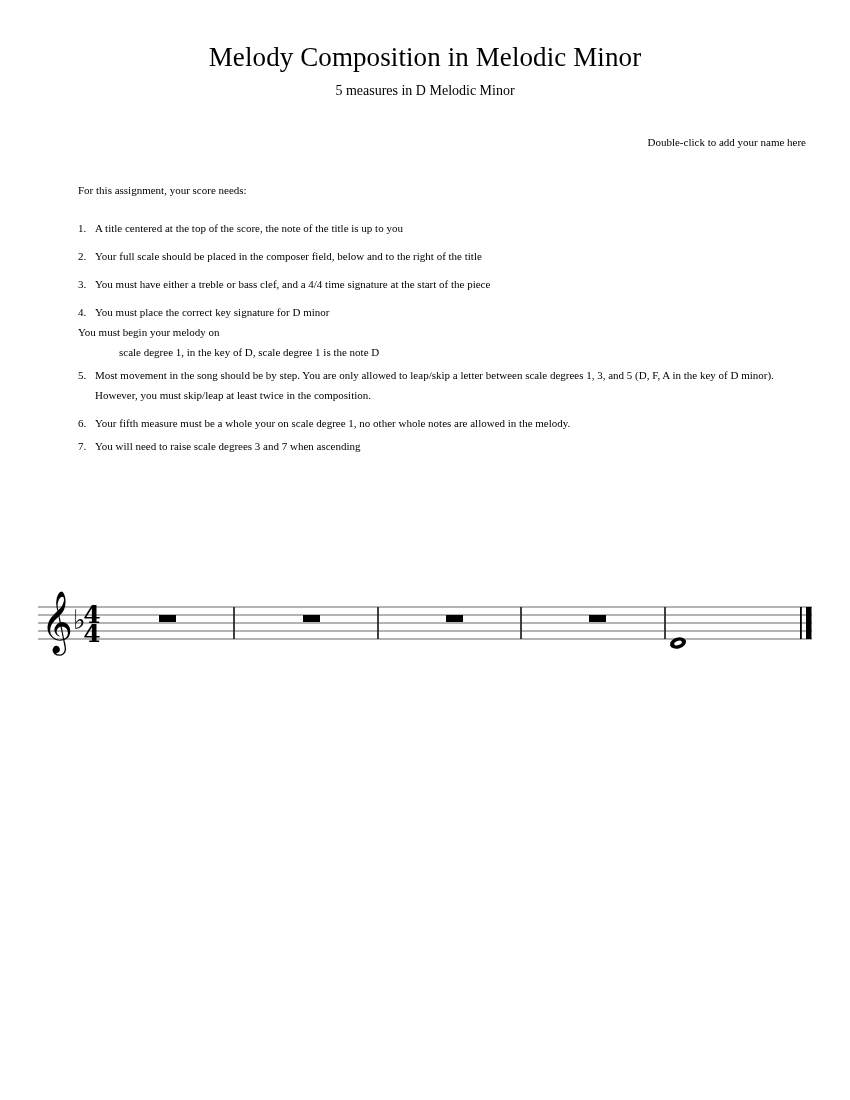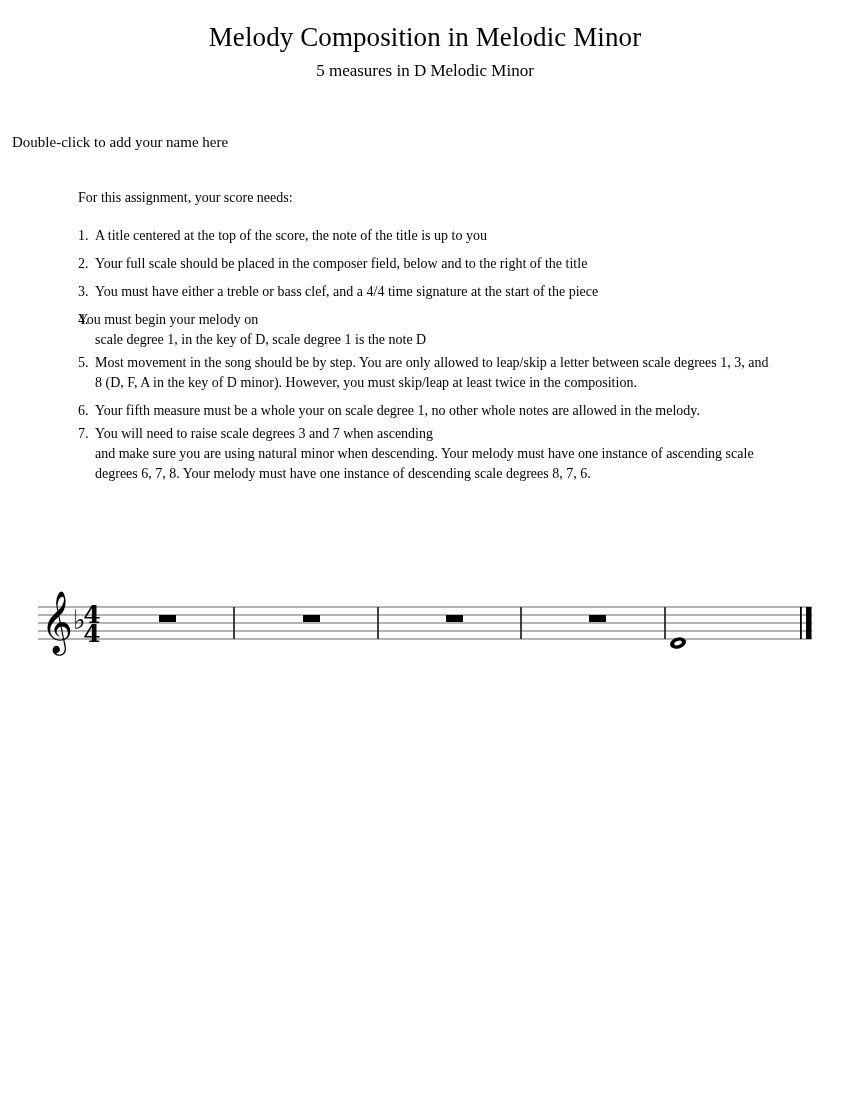--- a/index.html
+++ b/index.html
@@ -21,46 +21,47 @@
   #score-header {
     position: absolute;
     left: 0;
     top: 0;
     width: 850px;
   }
   #score-title {
     text-align: center;
     font-size: 27px;
     line-height: 34px;
-    margin-top: 20px;
+    margin-top: 40px;
     font-weight: normal;
     letter-spacing: 0.1px;
   }
   #score-subtitle {
     text-align: center;
-    font-size: 17px;
+    font-size: 14px;
     line-height: 20px;
     margin-top: 7px;
   }
   #score-composer {
     position: absolute;
-    left: 12px;
+    left: 6px;
     top: 133px;
     width: 800px;
-    font-size: 15px;
+    text-align: right;
+    font-size: 11px;
     line-height: 18px;
   }
 
   
   #instructions {
     position: absolute;
     left: 78px;
-    top: 188px;
+    top: 180px;
     width: 700px;
-    font-size: 14px;
+    font-size: 11px;
     line-height: 20px;
   }
   .intro-line {
     margin: 0 0 18px 0;
   }
   .req-item {
     position: relative;
     padding-left: 17px;
     margin-bottom: 8px;
   }
@@ -72,20 +73,21 @@
   .req-item .body {
     display: block;
   }
   
   .flush-line {
     margin-left: -17px;
   }
   
   .indent-line {
     display: block;
+    margin-left: 24px;
   }
   .tight { margin-bottom: 3px; }
 
   
   #staff-system {
     position: absolute;
     left: 0;
     top: 585px;
     width: 850px;
     height: 80px;
@@ -115,38 +117,38 @@
     <span class="body">Your full scale should be placed in the composer field, below and to the right of the title</span>
   </div>
 
   <div class="req-item">
     <span class="num">3.</span>
     <span class="body">You must have either a treble or bass clef, and a 4/4 time signature at the start of the piece</span>
   </div>
 
   <div class="req-item tight">
     <span class="num">4.</span>
+    <span class="body">You must place the correct key signature for D minor</span>
     <span class="body flush-line">You must begin your melody on</span>
     <span class="indent-line">scale degree 1, in the key of D, scale degree 1 is the note D</span>
   </div>
 
   <div class="req-item">
     <span class="num">5.</span>
-    <span class="body">Most movement in the song should be by step. You are only allowed to leap/skip a letter between scale degrees 1, 3, and 8 (D, F, A in the key of D minor). However, you must skip/leap at least twice in the composition.</span>
+    <span class="body">Most movement in the song should be by step. You are only allowed to leap/skip a letter between scale degrees 1, 3, and 5 (D, F, A in the key of D minor). However, you must skip/leap at least twice in the composition.</span>
   </div>
 
   <div class="req-item tight">
     <span class="num">6.</span>
     <span class="body">Your fifth measure must be a whole your on scale degree 1, no other whole notes are allowed in the melody.</span>
   </div>
 
   <div class="req-item">
     <span class="num">7.</span>
     <span class="body">You will need to raise scale degrees 3 and 7 when ascending</span>
-    <span class="indent-line">and make sure you are using natural minor when descending. Your melody must have one instance of ascending scale degrees 6, 7, 8. Your melody must have one instance of descending scale degrees 8, 7, 6.</span>
   </div>
 
 </div>
 
 <div id="staff-system">
   <svg width="850" height="80" viewBox="0 0 850 80" xmlns="http://www.w3.org/2000/svg">
 
     <g stroke="#9a9a9a" stroke-width="1.6">
       <line x1="38" y1="22" x2="812" y2="22"></line>
       <line x1="38" y1="30" x2="812" y2="30"></line>

